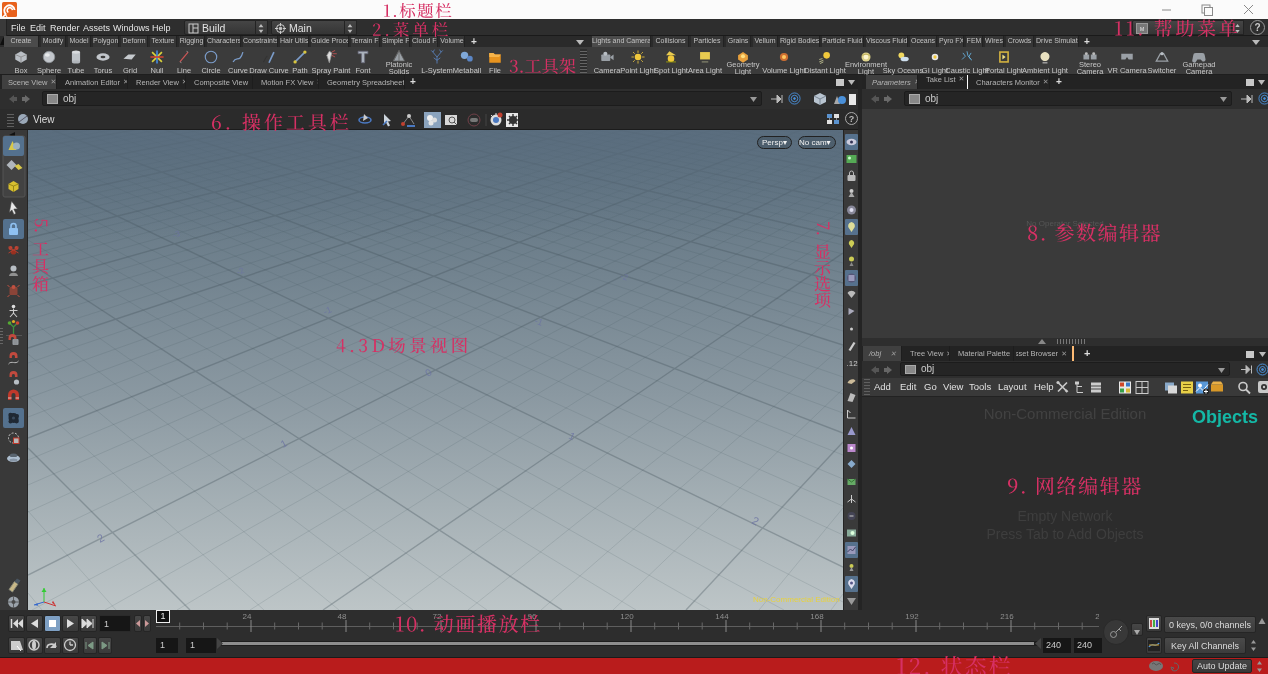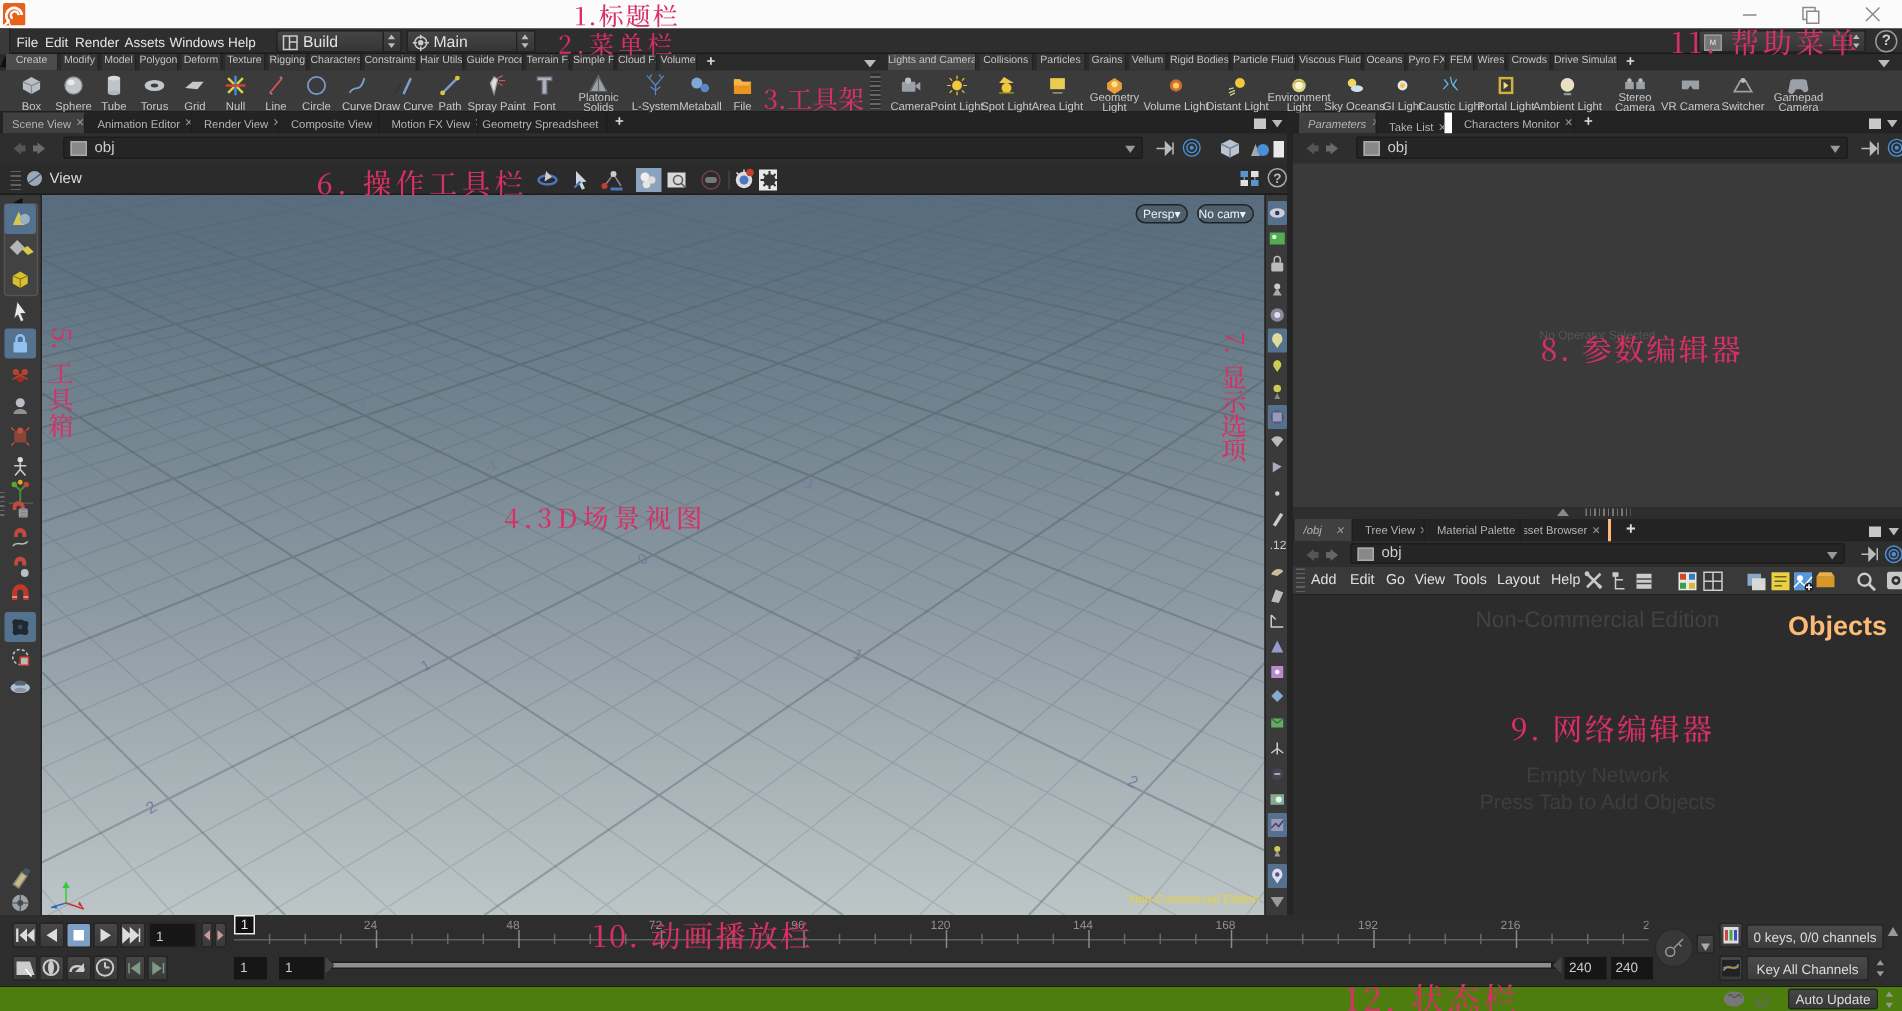--- a/index.html
+++ b/index.html
@@ -296,29 +296,29 @@
       <span style="color:#9a9a9a;font-size:7px;margin-left:3px">✕</span>
     </span>
     <span class="abs" style="left:188px;top:0;width:65px;height:14px;color:#b5b5b5;font-size:7.5px;white-space:nowrap;overflow:hidden;border-right:1px solid #1d1d1d;padding:0 5px 0 6px;display:inline-flex;align-items:center;justify-content:space-between;box-sizing:border-box">
       <span>Composite View</span>
       <span style="color:#9a9a9a;font-size:7px;margin-left:3px">✕</span>
     </span>
     <span class="abs" style="left:255px;top:0;width:64px;height:14px;color:#b5b5b5;font-size:7.5px;white-space:nowrap;overflow:hidden;border-right:1px solid #1d1d1d;padding:0 5px 0 6px;display:inline-flex;align-items:center;justify-content:space-between;box-sizing:border-box">
       <span>Motion FX View</span>
       <span style="color:#9a9a9a;font-size:7px;margin-left:3px">✕</span>
     </span>
-    <span class="abs" style="left:321px;top:0;width:84px;height:14px;color:#b5b5b5;font-size:7.5px;white-space:nowrap;overflow:hidden;border-right:1px solid #1d1d1d;padding:0 5px 0 6px;display:inline-flex;align-items:center;justify-content:flex-end;box-sizing:border-box">
+    <span class="abs" style="left:321px;top:0;width:84px;height:14px;color:#b5b5b5;font-size:7.5px;white-space:nowrap;overflow:hidden;border-right:1px solid #1d1d1d;padding:0 5px 0 6px;display:inline-flex;align-items:center;justify-content:flex-start;box-sizing:border-box">
       <span>Geometry Spreadsheet</span>
     </span>
  <span class="abs" style="left:410px;top:1px;color:#ddd;font-size:10px;font-weight:bold">+</span>
  <span class="abs" style="left:866px;top:0;width:52px;height:14px;background:#404040;color:#d6d6d6;font-style:italic;color:#b5b5b5;font-size:7.5px;white-space:nowrap;overflow:hidden;border-right:1px solid #1d1d1d;padding:0 5px 0 6px;display:inline-flex;align-items:center;justify-content:space-between;box-sizing:border-box">
       <span>Parameters</span>
       <span style="color:#9a9a9a;font-size:7px;margin-left:3px">✕</span>
     </span>
-    <span class="abs" style="left:920px;top:0;width:48px;height:14px;color:#b5b5b5;font-size:7.5px;white-space:nowrap;overflow:hidden;border-right:5px solid #ffffff;padding:0 5px 0 6px;display:inline-flex;align-items:flex-end;justify-content:space-between;box-sizing:border-box">
+    <span class="abs" style="left:920px;top:0;width:48px;height:14px;color:#b5b5b5;font-size:7.5px;white-space:nowrap;overflow:hidden;border-right:1px solid #ffffff;padding:0 5px 0 6px;display:inline-flex;align-items:flex-start;justify-content:space-between;box-sizing:border-box">
       <span>Take List</span>
       <span style="color:#9a9a9a;font-size:7px;margin-left:3px">✕</span>
     </span>
     <span class="abs" style="left:970px;top:0;width:80px;height:14px;color:#b5b5b5;font-size:7.5px;white-space:nowrap;overflow:hidden;border-right:1px solid #1d1d1d;padding:0 5px 0 6px;display:inline-flex;align-items:center;justify-content:space-between;box-sizing:border-box">
       <span>Characters Monitor</span>
       <span style="color:#9a9a9a;font-size:7px;margin-left:3px">✕</span>
     </span>
  <span class="abs" style="left:1056px;top:1px;color:#ddd;font-size:10px;font-weight:bold">+</span>
  <div class="abs" style="left:836px;top:4px;width:8px;height:7px;background:#c8c8c8"></div>
  <svg class="abs" style="left:848px;top:5px" width="7" height="5" viewBox="0 0 7 5" fill="#bbb">
@@ -807,21 +807,21 @@
  </svg>
  <svg class="abs" style="left:396px;top:3px" width="12" height="12" viewBox="0 0 12 12">
       <rect width="12" height="12" rx="2" fill="#c8c8c8"></rect>
       <circle cx="6" cy="6" r="3" fill="#333"></circle>
       <circle cx="6" cy="6" r="1.2" fill="#c8c8c8"></circle>
     </svg>
 </div>
 
 <div class="abs" style="left:862px;top:397px;width:406px;height:213px;background:#2c2c2c">
  <div class="abs" style="left:0;top:8px;width:406px;text-align:center;font-size:15px;color:#424242">Non-Commercial Edition</div>
- <div class="abs" style="right:10px;top:10px;font-size:18px;font-weight:bold;color:#fdba74">Objects</div>
+ <div class="abs" style="right:10px;top:10px;font-size:18px;font-weight:bold;color:#14b8a6">Objects</div>
  <div class="abs" style="left:0;top:111px;width:406px;text-align:center;font-size:14px;color:#3e3e3e">Empty Network</div>
  <div class="abs" style="left:0;top:129px;width:406px;text-align:center;font-size:14px;color:#3e3e3e">Press Tab to Add Objects</div>
 </div>
 <div class="abs" style="left:0;top:610px;width:1268px;height:47px;background:#2d2d2d">
     <div class="abs" style="left:8px;top:5px;width:17px;height:17px;background:linear-gradient(#474747,#3a3a3a);border:1px solid #252525;border-radius:2px"><svg width="15" height="15" viewBox="0 0 15 15">
         <path d="M2.5 3v9" stroke="#ddd" stroke-width="1.5"></path>
         <path d="M9 3L4 7.5l5 4.5zM14 3l-5 4.5 5 4.5z" fill="#ddd"></path>
       </svg></div>
     <div class="abs" style="left:26px;top:5px;width:17px;height:17px;background:linear-gradient(#474747,#3a3a3a);border:1px solid #252525;border-radius:2px"><svg width="15" height="15" viewBox="0 0 15 15">
         <path d="M11 3L4 7.5l7 4.5z" fill="#ddd"></path>
@@ -952,21 +952,21 @@
     <div class="abs" style="left:1146px;top:27px;width:16px;height:17px;background:linear-gradient(#474747,#3a3a3a);border:1px solid #252525;border-radius:2px"><svg width="14" height="15" viewBox="0 0 14 15">
         <rect x="1" y="2" width="12" height="11" fill="#222"></rect>
         <path d="M2 9c3-6 7 2 10-4" stroke="#4a90d9" fill="none" stroke-width="1.5"></path>
         <path d="M2 7h10" stroke="#c80"></path>
       </svg></div>
     <div class="abs" style="left:1164px;top:27px;width:82px;height:17px;background:linear-gradient(#4a4a4a,#3c3c3c);border:1px solid #252525;border-radius:2px;color:#ddd;font-size:9px;text-align:center;line-height:16px">Key All Channels</div>
     <svg class="abs" style="left:1249px;top:29px" width="9" height="13" viewBox="0 0 9 13" fill="#999">
       <path d="M4.5 1L7 4.5H2zM4.5 12L2 8.5h5z"></path>
     </svg>
   </div>
-<div class="abs" style="left:0;top:657px;width:1268px;height:17px;background:#4d7c0f;border-top:1px solid #1a1a1a">
+<div class="abs" style="left:0;top:657px;width:1268px;height:17px;background:#b91c1c;border-top:1px solid #1a1a1a">
  <svg class="abs" style="left:1148px;top:2px" width="40" height="13" viewBox="0 0 40 13">
   <ellipse cx="8" cy="6" rx="7" ry="5" fill="#777"></ellipse>
       <path d="M4 4q2-2 3 0t3 0 3 1" stroke="#555" fill="none"></path>
   <path d="M26 3a4 4 0 1 1-2 7M24 10l-1-3 3 1z" stroke="#666" fill="none"></path>
  </svg>
  <div class="abs" style="left:1192px;top:1px;width:60px;height:14px;background:linear-gradient(#454545,#383838);border:1px solid #252525;border-radius:2px;color:#ddd;font-size:9px;text-align:center;line-height:13px">Auto Update</div>
  <svg class="abs" style="left:1255px;top:2px" width="9" height="13" viewBox="0 0 9 13" fill="#999">
       <path d="M4.5 1L7 4.5H2zM4.5 12L2 8.5h5z"></path>
     </svg>
 </div>

